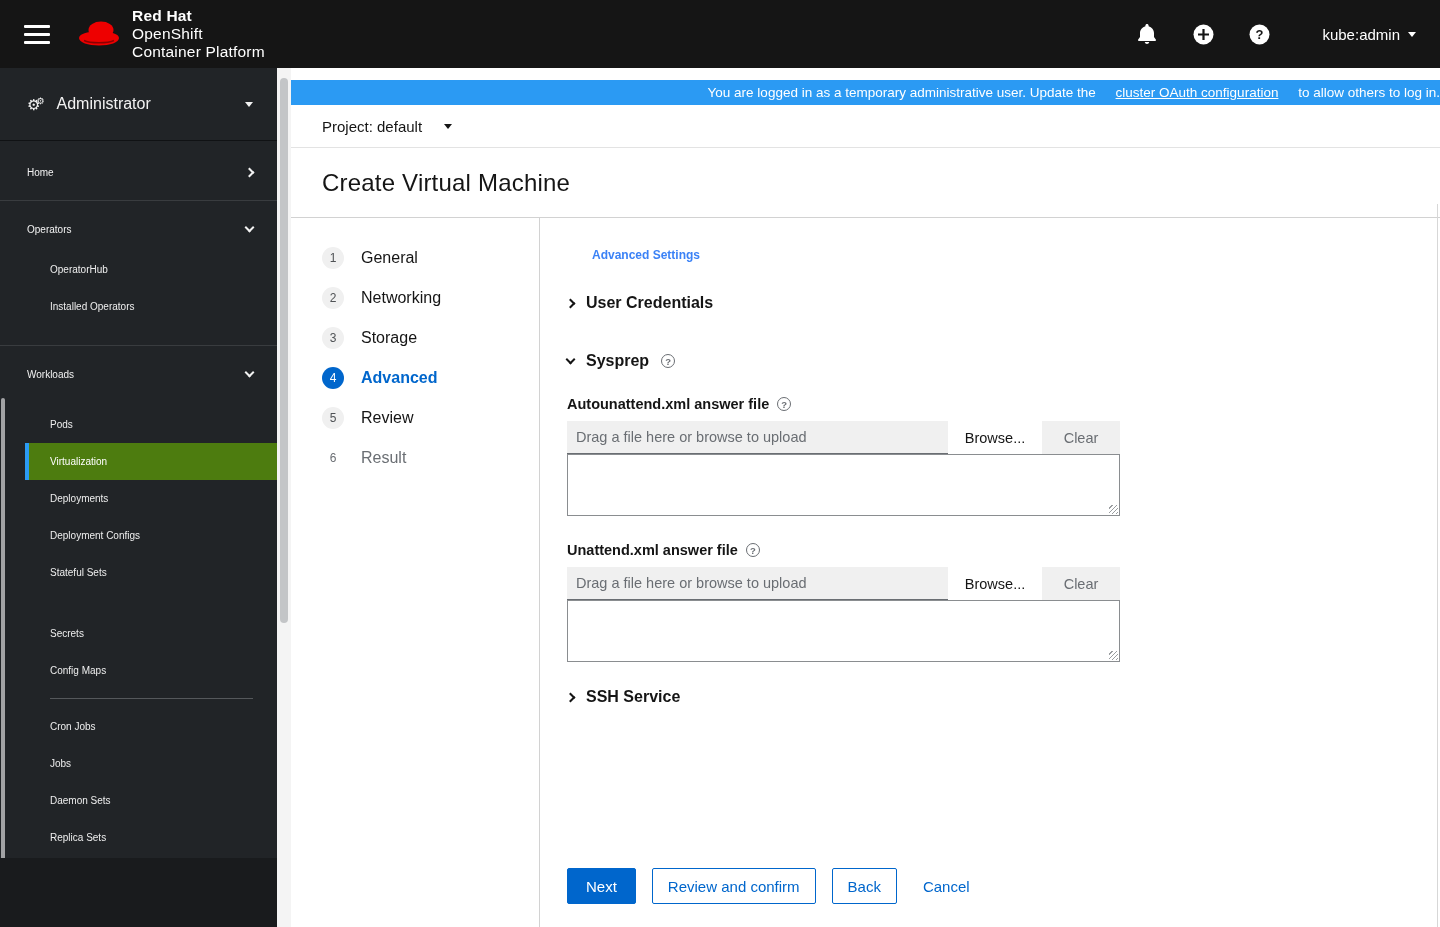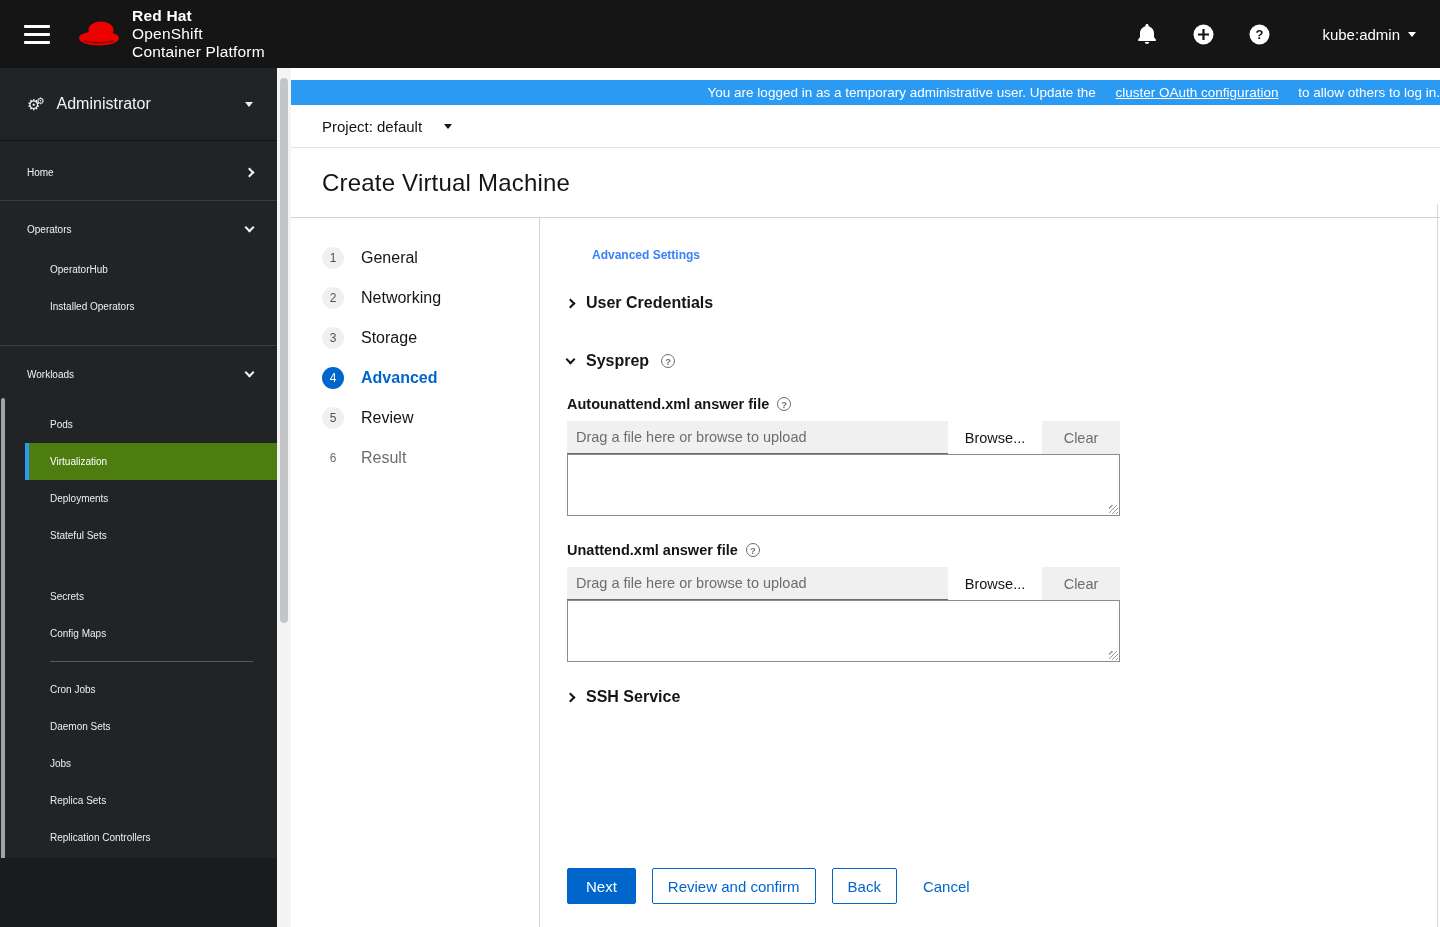--- a/index.html
+++ b/index.html
@@ -218,38 +218,41 @@
     <div class="nav-item">
         <span>Pods</span>
       </div>
     <div class="nav-item active">
         <span>Virtualization</span>
       </div>
     <div class="nav-item">
         <span>Deployments</span>
       </div>
     <div class="nav-item">
+        <span>Deployment Configs</span>
+      </div>
+    <div class="nav-item">
         <span>Stateful Sets</span>
       </div>
     <div class="nav-gap"></div>
     <div class="nav-item">
         <span>Secrets</span>
       </div>
     <div class="nav-item">
         <span>Config Maps</span>
       </div>
     <hr class="inset-divider">
     <div class="nav-item">
         <span>Cron Jobs</span>
       </div>
     <div class="nav-item">
+        <span>Jobs</span>
+      </div>
+    <div class="nav-item">
         <span>Daemon Sets</span>
-      </div>
-    <div class="nav-item">
-        <span>Jobs</span>
       </div>
     <div class="nav-item">
         <span>Replica Sets</span>
       </div>
     <div class="nav-item">
         <span>Replication Controllers</span>
       </div>
     <div class="side-bottom"></div>
   </nav>
 

